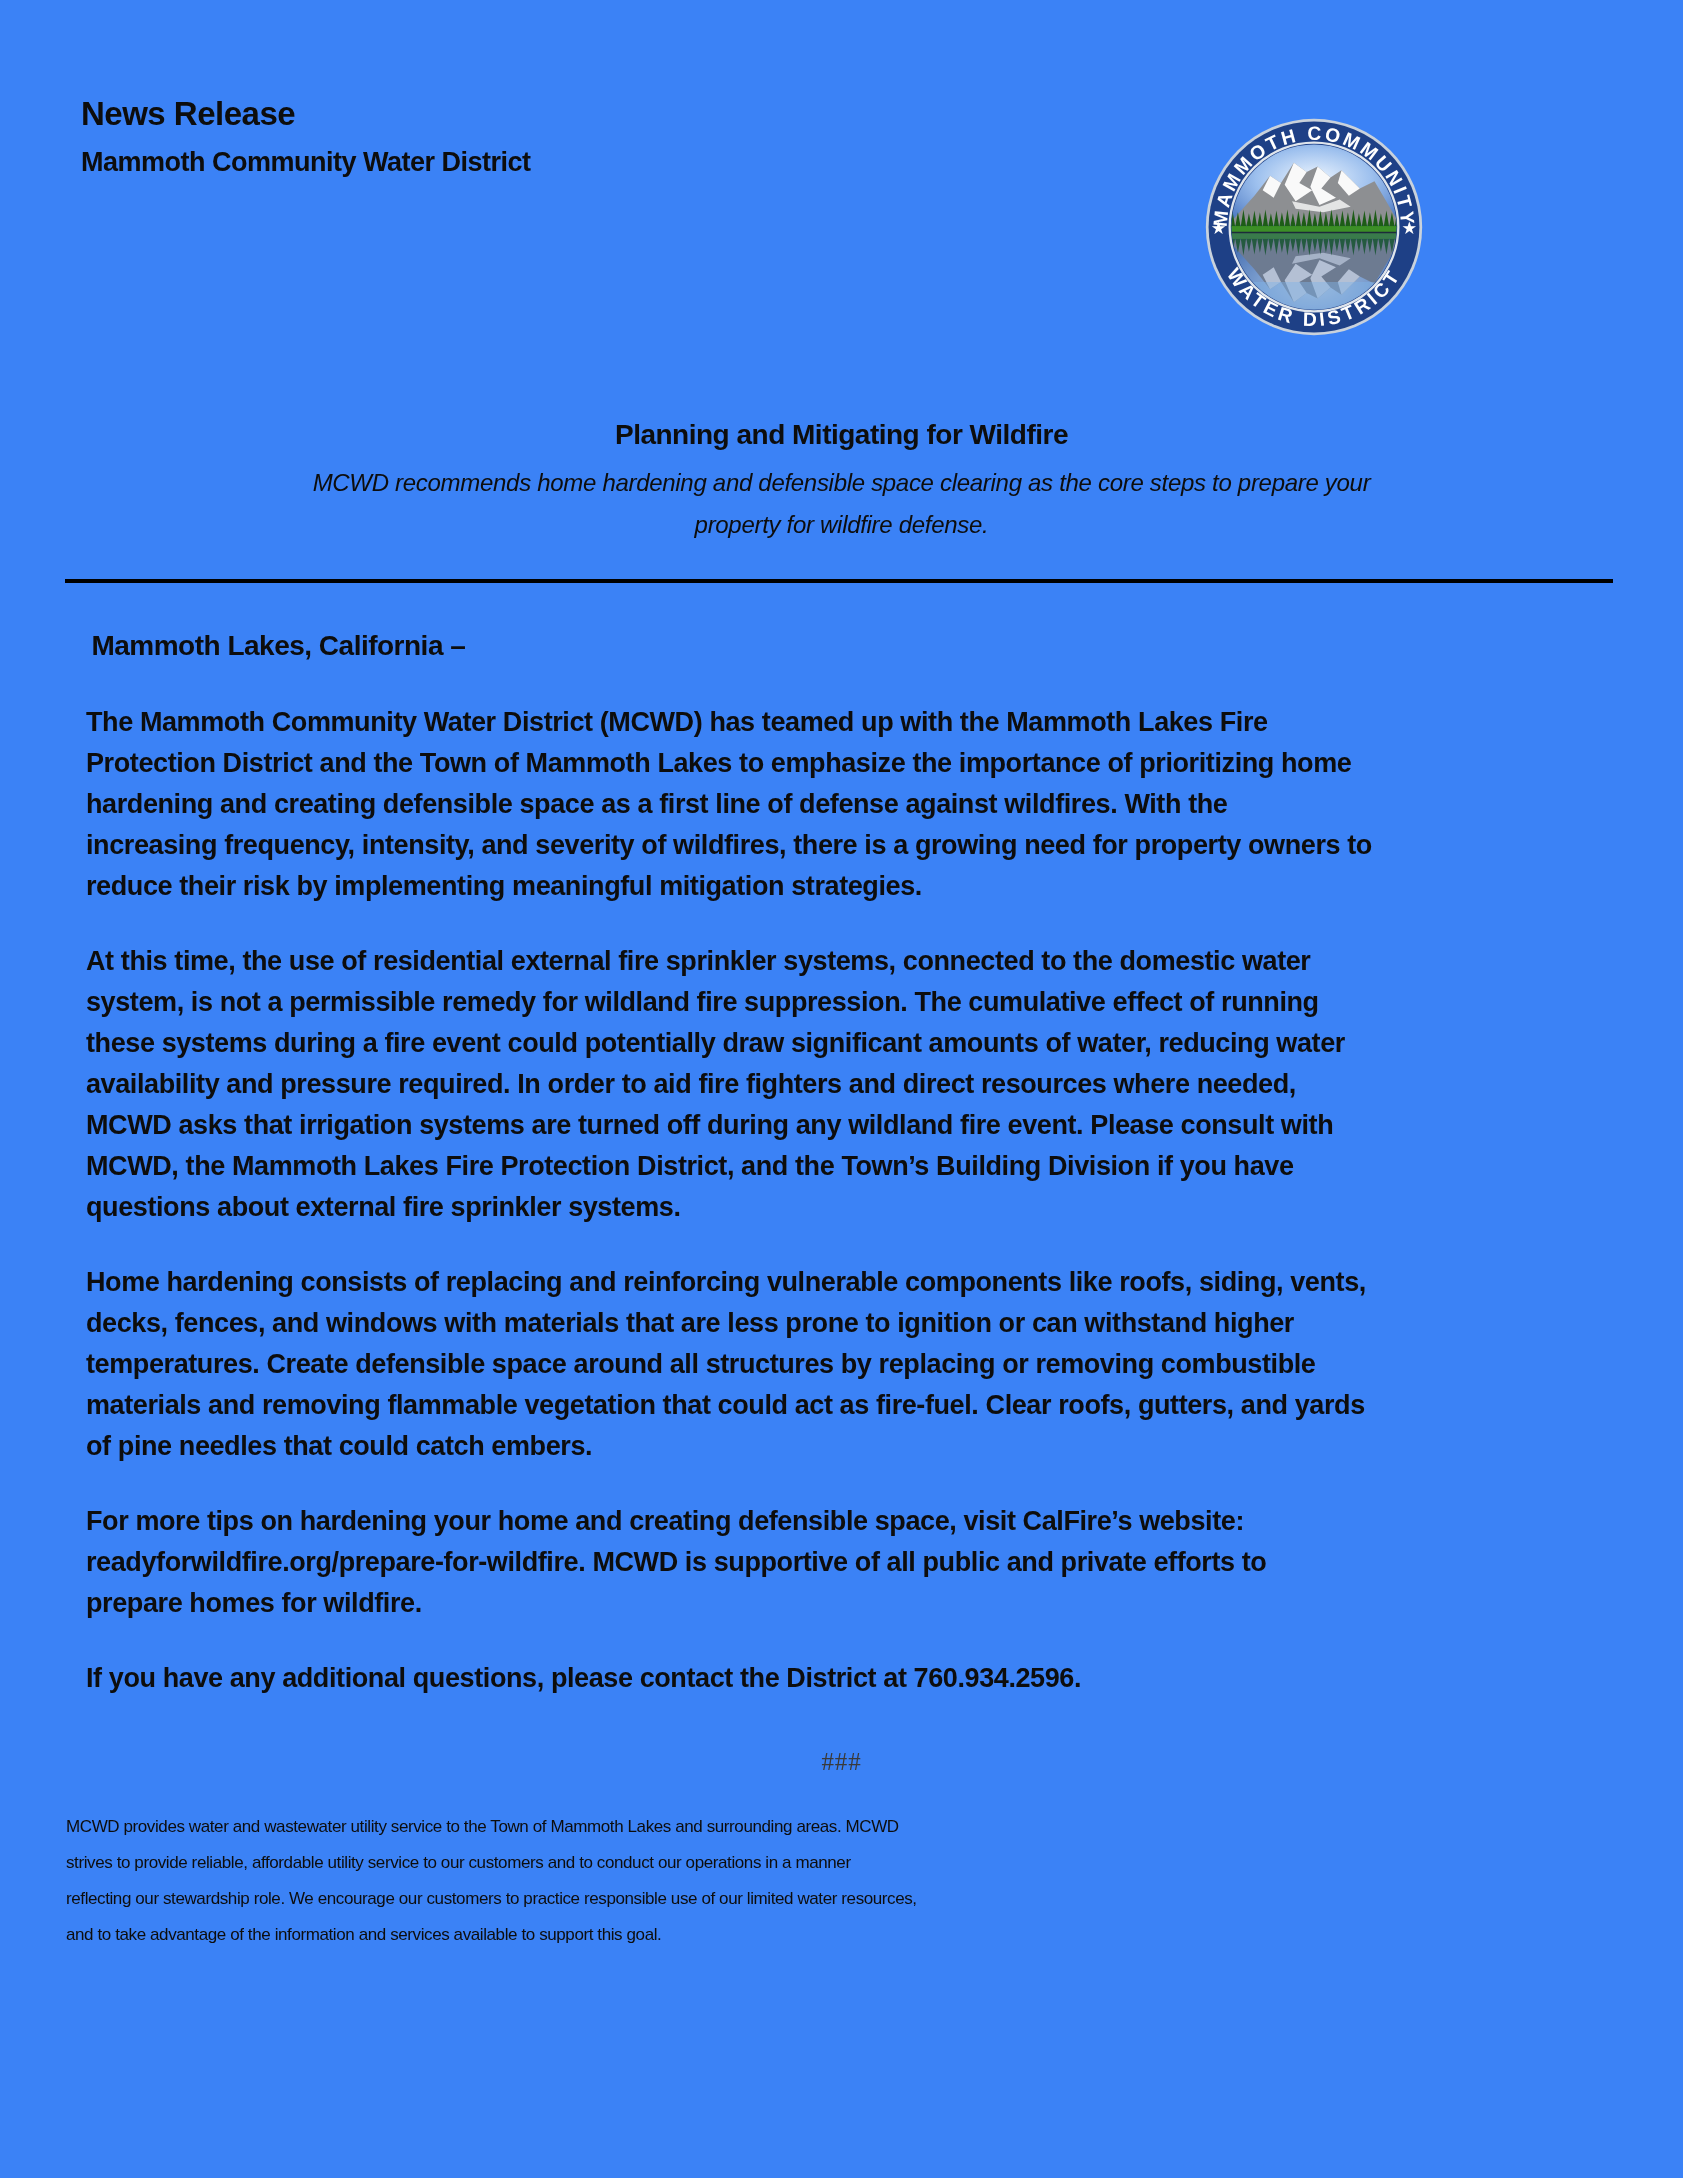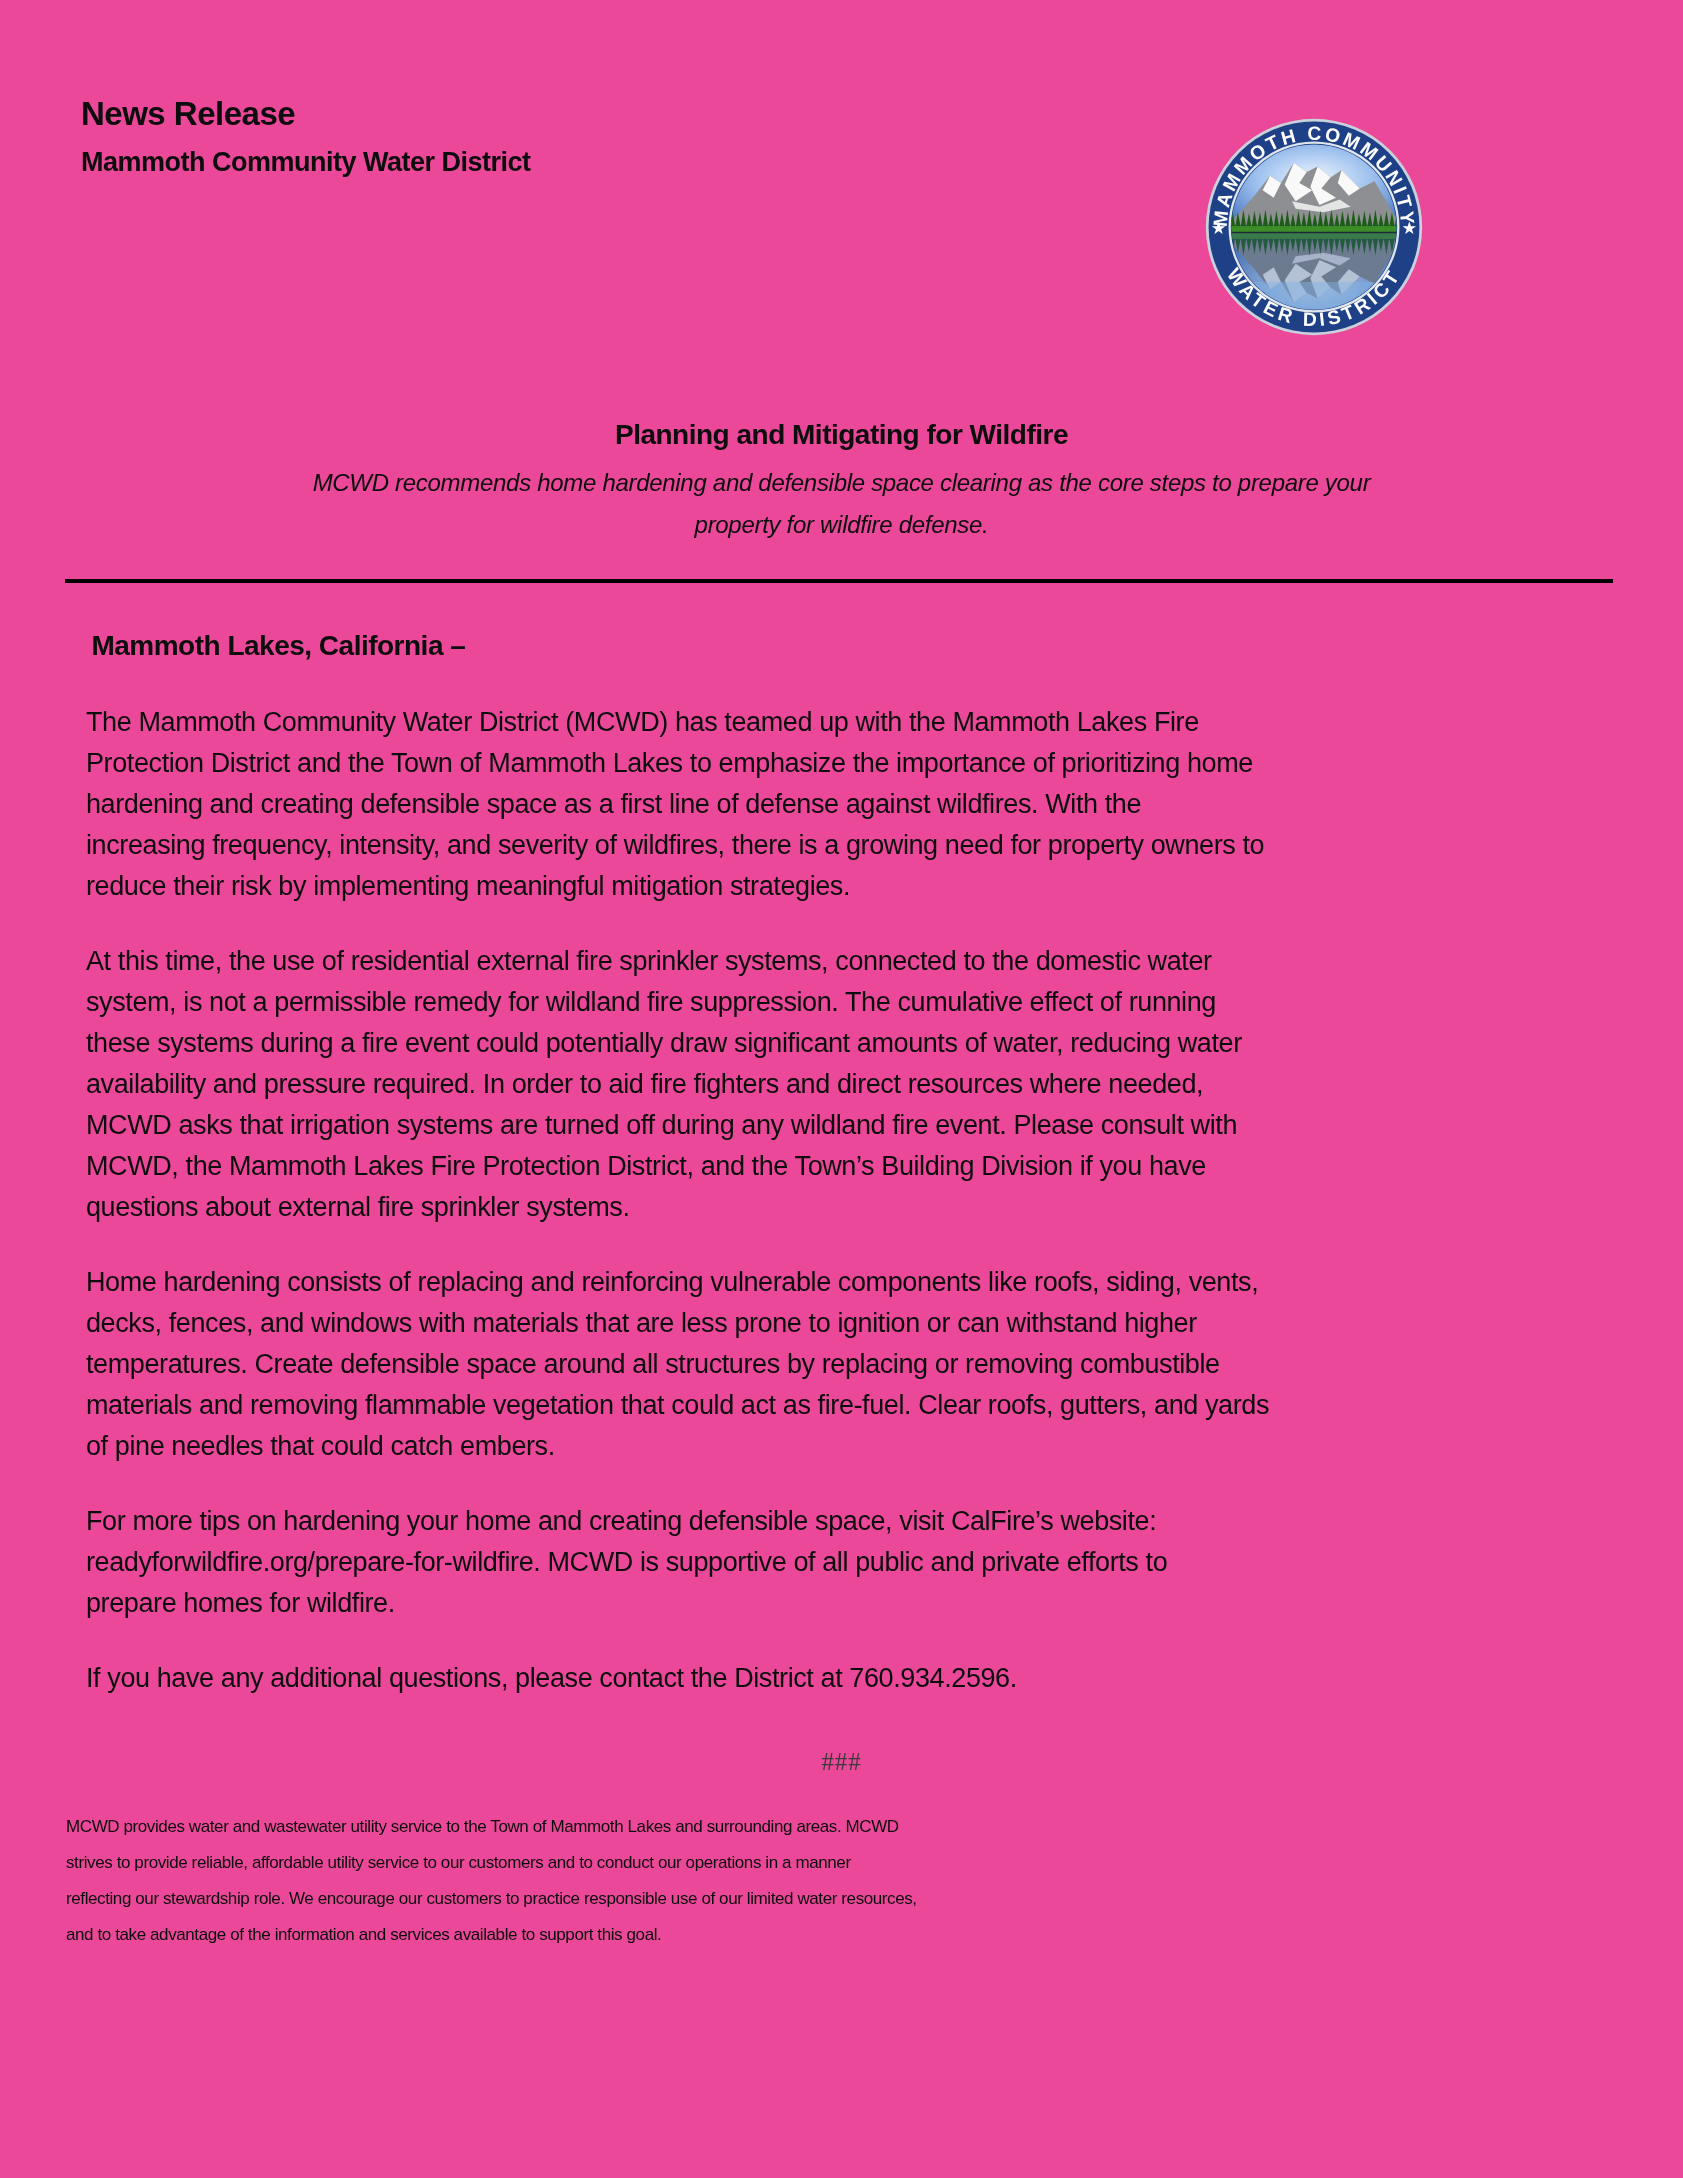--- a/index.html
+++ b/index.html
@@ -1,41 +1,41 @@
 <!DOCTYPE html>
 <html style="font-size:14.4px"><head>
 <meta charset="utf-8">
 <style>
   html,body{margin:0;padding:0;background:#ffffff;}
   .page{
     position:relative;
     width:1683px;
     height:2178px;
-    background:#ec4899;
+    background:#3b82f6;
     font-family:"Liberation Sans", sans-serif;
     color:#0d0d0d;
     overflow:hidden;
   }
   
   .header-block{position:absolute;left:81px;top:95px;}
   .nr-title{font-size:33px;font-weight:bold;letter-spacing:-0.5px;margin-bottom:9px;}
   .header-line{font-size:27px;font-weight:bold;line-height:40px;letter-spacing:-0.5px;}
   
   .release-block{position:absolute;left:81px;top:302px;font-size:28px;font-weight:bold;line-height:42px;letter-spacing:-0.5px;}
   .u{text-decoration:underline;text-decoration-thickness:2.7px;text-underline-offset:4.5px;}
   
   .headline-block{position:absolute;left:0;top:419px;width:1683px;text-align:center;}
   .headline-title{font-size:28px;font-weight:bold;letter-spacing:-0.5px;margin-bottom:10.8px;}
   .headline-subtitle{font-size:24px;font-style:italic;line-height:42px;letter-spacing:-0.3px;white-space:pre-line;}
   
   .divider{position:absolute;left:65px;top:579px;width:1548px;height:3.6px;background:#000;}
   
   .content{position:absolute;left:86px;top:630px;width:1458px;}
   .dateline{font-size:28px;font-weight:bold;letter-spacing:-0.5px;margin:0 0 40px 5.4px;}
-  .para{font-size:27px;line-height:41px;letter-spacing:-0.4px;margin:0 0 34px 0;white-space:pre-line;}
+  .para{font-size:27px;line-height:41px;letter-spacing:-0.4px;margin:0 0 34px 0;white-space:pre-line;font-weight:bold;}
   
   .end-marker{position:absolute;left:0;top:1748px;width:1683px;text-align:center;
     font-family:"Liberation Serif", serif;font-size:25px;color:#3a3a3a;letter-spacing:0.9px;}
   
   .boilerplate{position:absolute;left:66px;top:1809px;width:1571px;
     font-size:17px;line-height:36px;letter-spacing:-0.4px;white-space:pre-line;}
   
   .logo-wrap{position:absolute;left:1204px;top:117px;width:220px;height:220px;}
   .logo-wrap svg{display:block;}
   .ring-text{font-family:"Liberation Sans", sans-serif;font-weight:bold;fill:#ffffff;}

